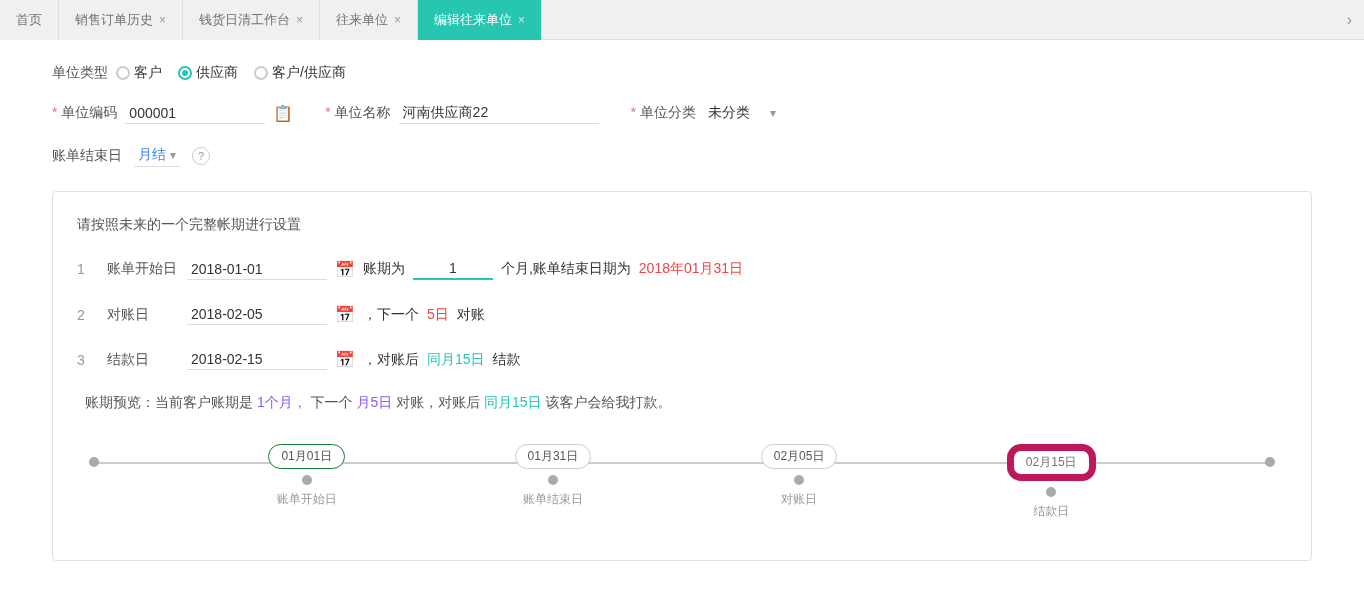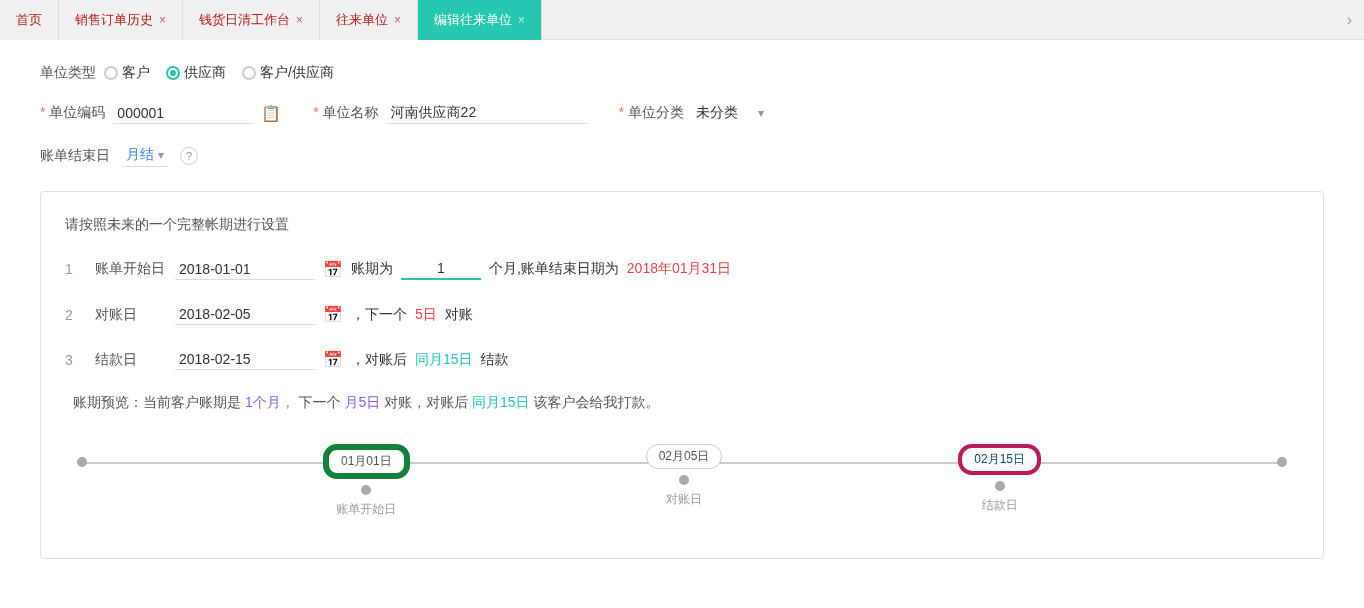--- a/index.html
+++ b/index.html
@@ -14,21 +14,21 @@
       height: 40px;
       padding: 0 0;
     }
     .tab {
       display: flex;
       align-items: center;
       padding: 0 16px;
       height: 40px;
       cursor: pointer;
       font-size: 13px;
-      color: #b91c1c;
+      color: #737373;
       border-right: 1px solid #ddd;
       background: #f0f0f0;
       white-space: nowrap;
       gap: 6px;
     }
     .tab.active {
       background: #26c6b0;
       color: #fff;
     }
     .tab .close-icon {
@@ -43,21 +43,21 @@
       margin-left: auto;
       padding: 0 12px;
       font-size: 16px;
       color: #999;
       cursor: pointer;
     }
 
     
     .main-content {
       background: #fff;
-      padding: 24px 40px;
+      padding: 24px 52px;
       min-height: 568px;
     }
 
     
     .form-row {
       display: flex;
       align-items: center;
       margin-bottom: 20px;
       gap: 32px;
     }
@@ -351,38 +351,45 @@
 
         <div style="position:absolute; top:18px; left:20px; right:20px; height:2px; background:#ccc; z-index:0;"></div>
 
         <div style="display:flex; justify-content:space-between; width:100%; position:relative; z-index:1; padding: 0 12px;">
 
           <div style="display:flex; flex-direction:column; align-items:center; gap:6px;">
             <div style="width:10px; height:10px; border-radius:50%; background:#aaa; margin-top:13px;"></div>
           </div>
 
           <div style="display:flex; flex-direction:column; align-items:center; gap:6px;">
-            <div style="border:6px solid #15803d; border-radius:14px; padding:3px 12px; font-size:12px; color:#555; background:#fff; white-space:nowrap;">
+            <div style="border:1px solid #15803d; border-radius:14px; padding:3px 12px; font-size:12px; color:#555; background:#fff; white-space:nowrap;">
               <span>01月01日</span>
             </div>
             <div style="width:10px; height:10px; border-radius:50%; background:#aaa;"></div>
             <div style="font-size:12px; color:#999;">账单开始日</div>
           </div>
 
+          <div style="display:flex; flex-direction:column; align-items:center; gap:6px;">
+            <div style="border:1px solid #ccc; border-radius:14px; padding:3px 12px; font-size:12px; color:#555; background:#fff; white-space:nowrap;">
+              <span>01月31日</span>
+            </div>
+            <div style="width:10px; height:10px; border-radius:50%; background:#aaa;"></div>
+            <div style="font-size:12px; color:#999;">账单结束日</div>
+          </div>
 
           <div style="display:flex; flex-direction:column; align-items:center; gap:6px;">
             <div style="border:1px solid #ccc; border-radius:14px; padding:3px 12px; font-size:12px; color:#555; background:#fff; white-space:nowrap;">
               <span>02月05日</span>
             </div>
             <div style="width:10px; height:10px; border-radius:50%; background:#aaa;"></div>
             <div style="font-size:12px; color:#999;">对账日</div>
           </div>
 
           <div style="display:flex; flex-direction:column; align-items:center; gap:6px;">
-            <div style="border:4px solid #be185d; border-radius:14px; padding:3px 12px; font-size:12px; color:#0c4a6e; background:#fff; white-space:nowrap;">
+            <div style="border:7px solid #be185d; border-radius:14px; padding:3px 12px; font-size:12px; color:#737373; background:#fff; white-space:nowrap;">
               <span>02月15日</span>
             </div>
             <div style="width:10px; height:10px; border-radius:50%; background:#aaa;"></div>
             <div style="font-size:12px; color:#999;">结款日</div>
           </div>
 
           <div style="display:flex; flex-direction:column; align-items:center; gap:6px;">
             <div style="width:10px; height:10px; border-radius:50%; background:#aaa; margin-top:13px;"></div>
           </div>
 

